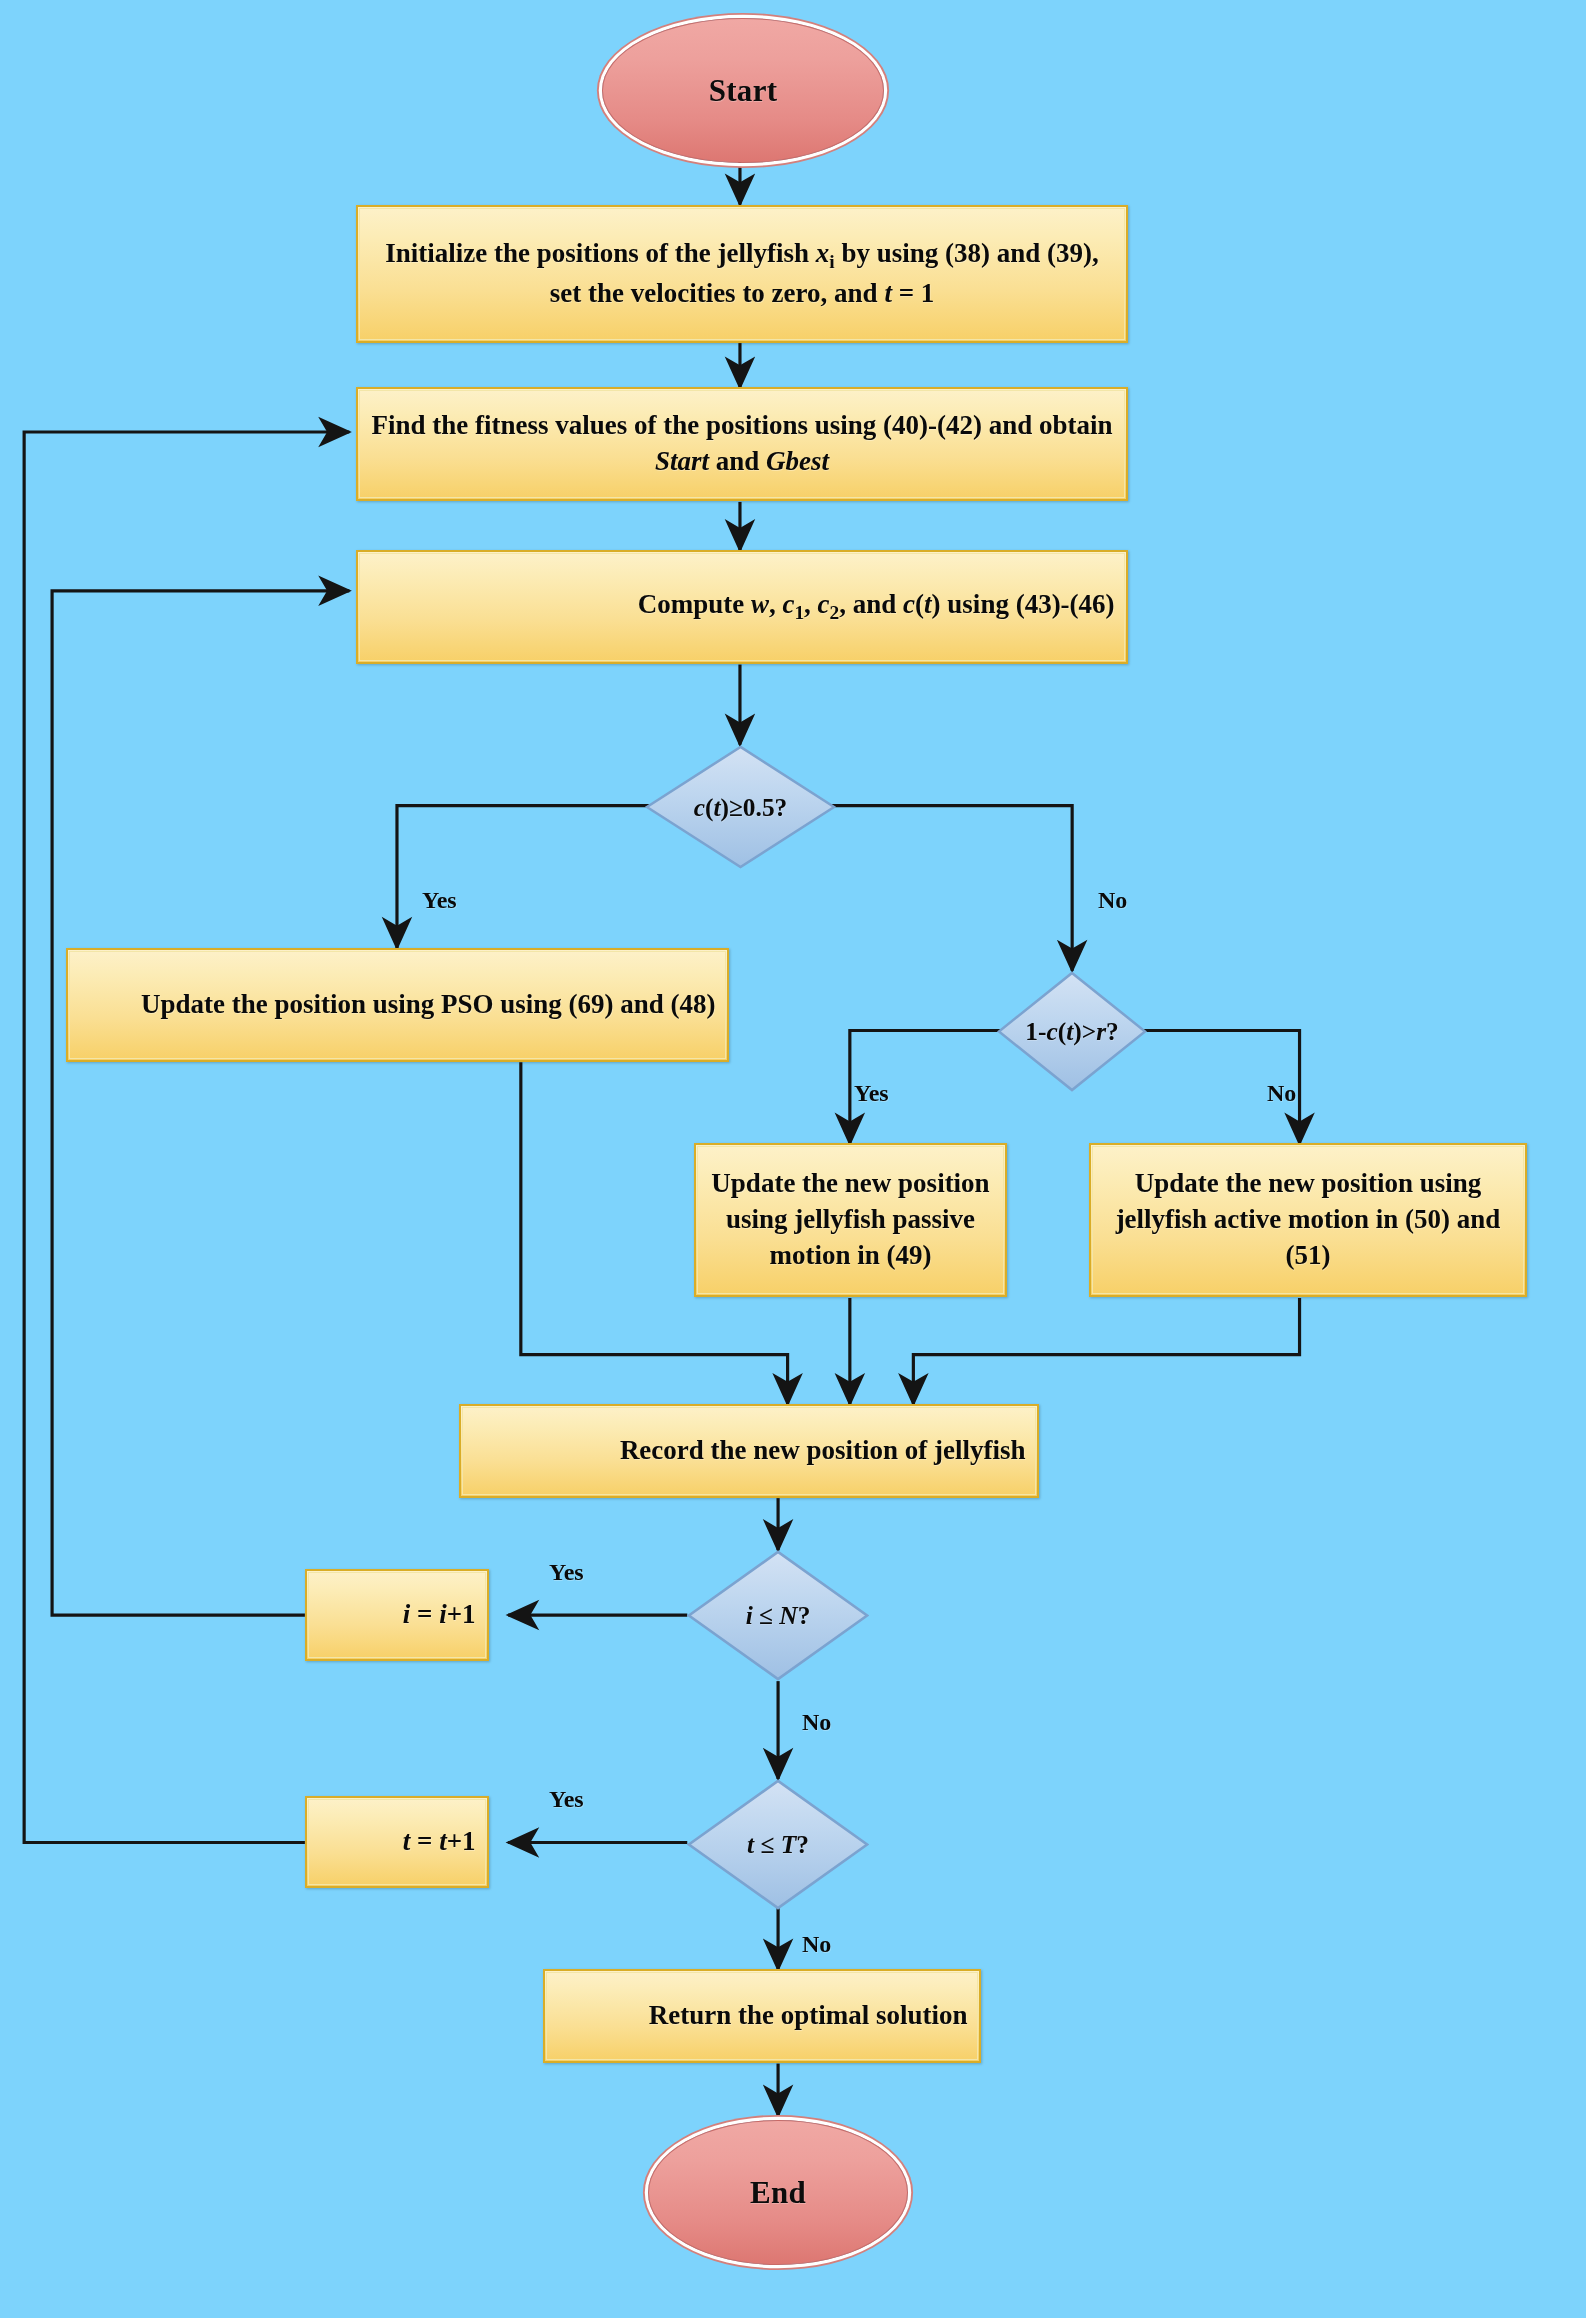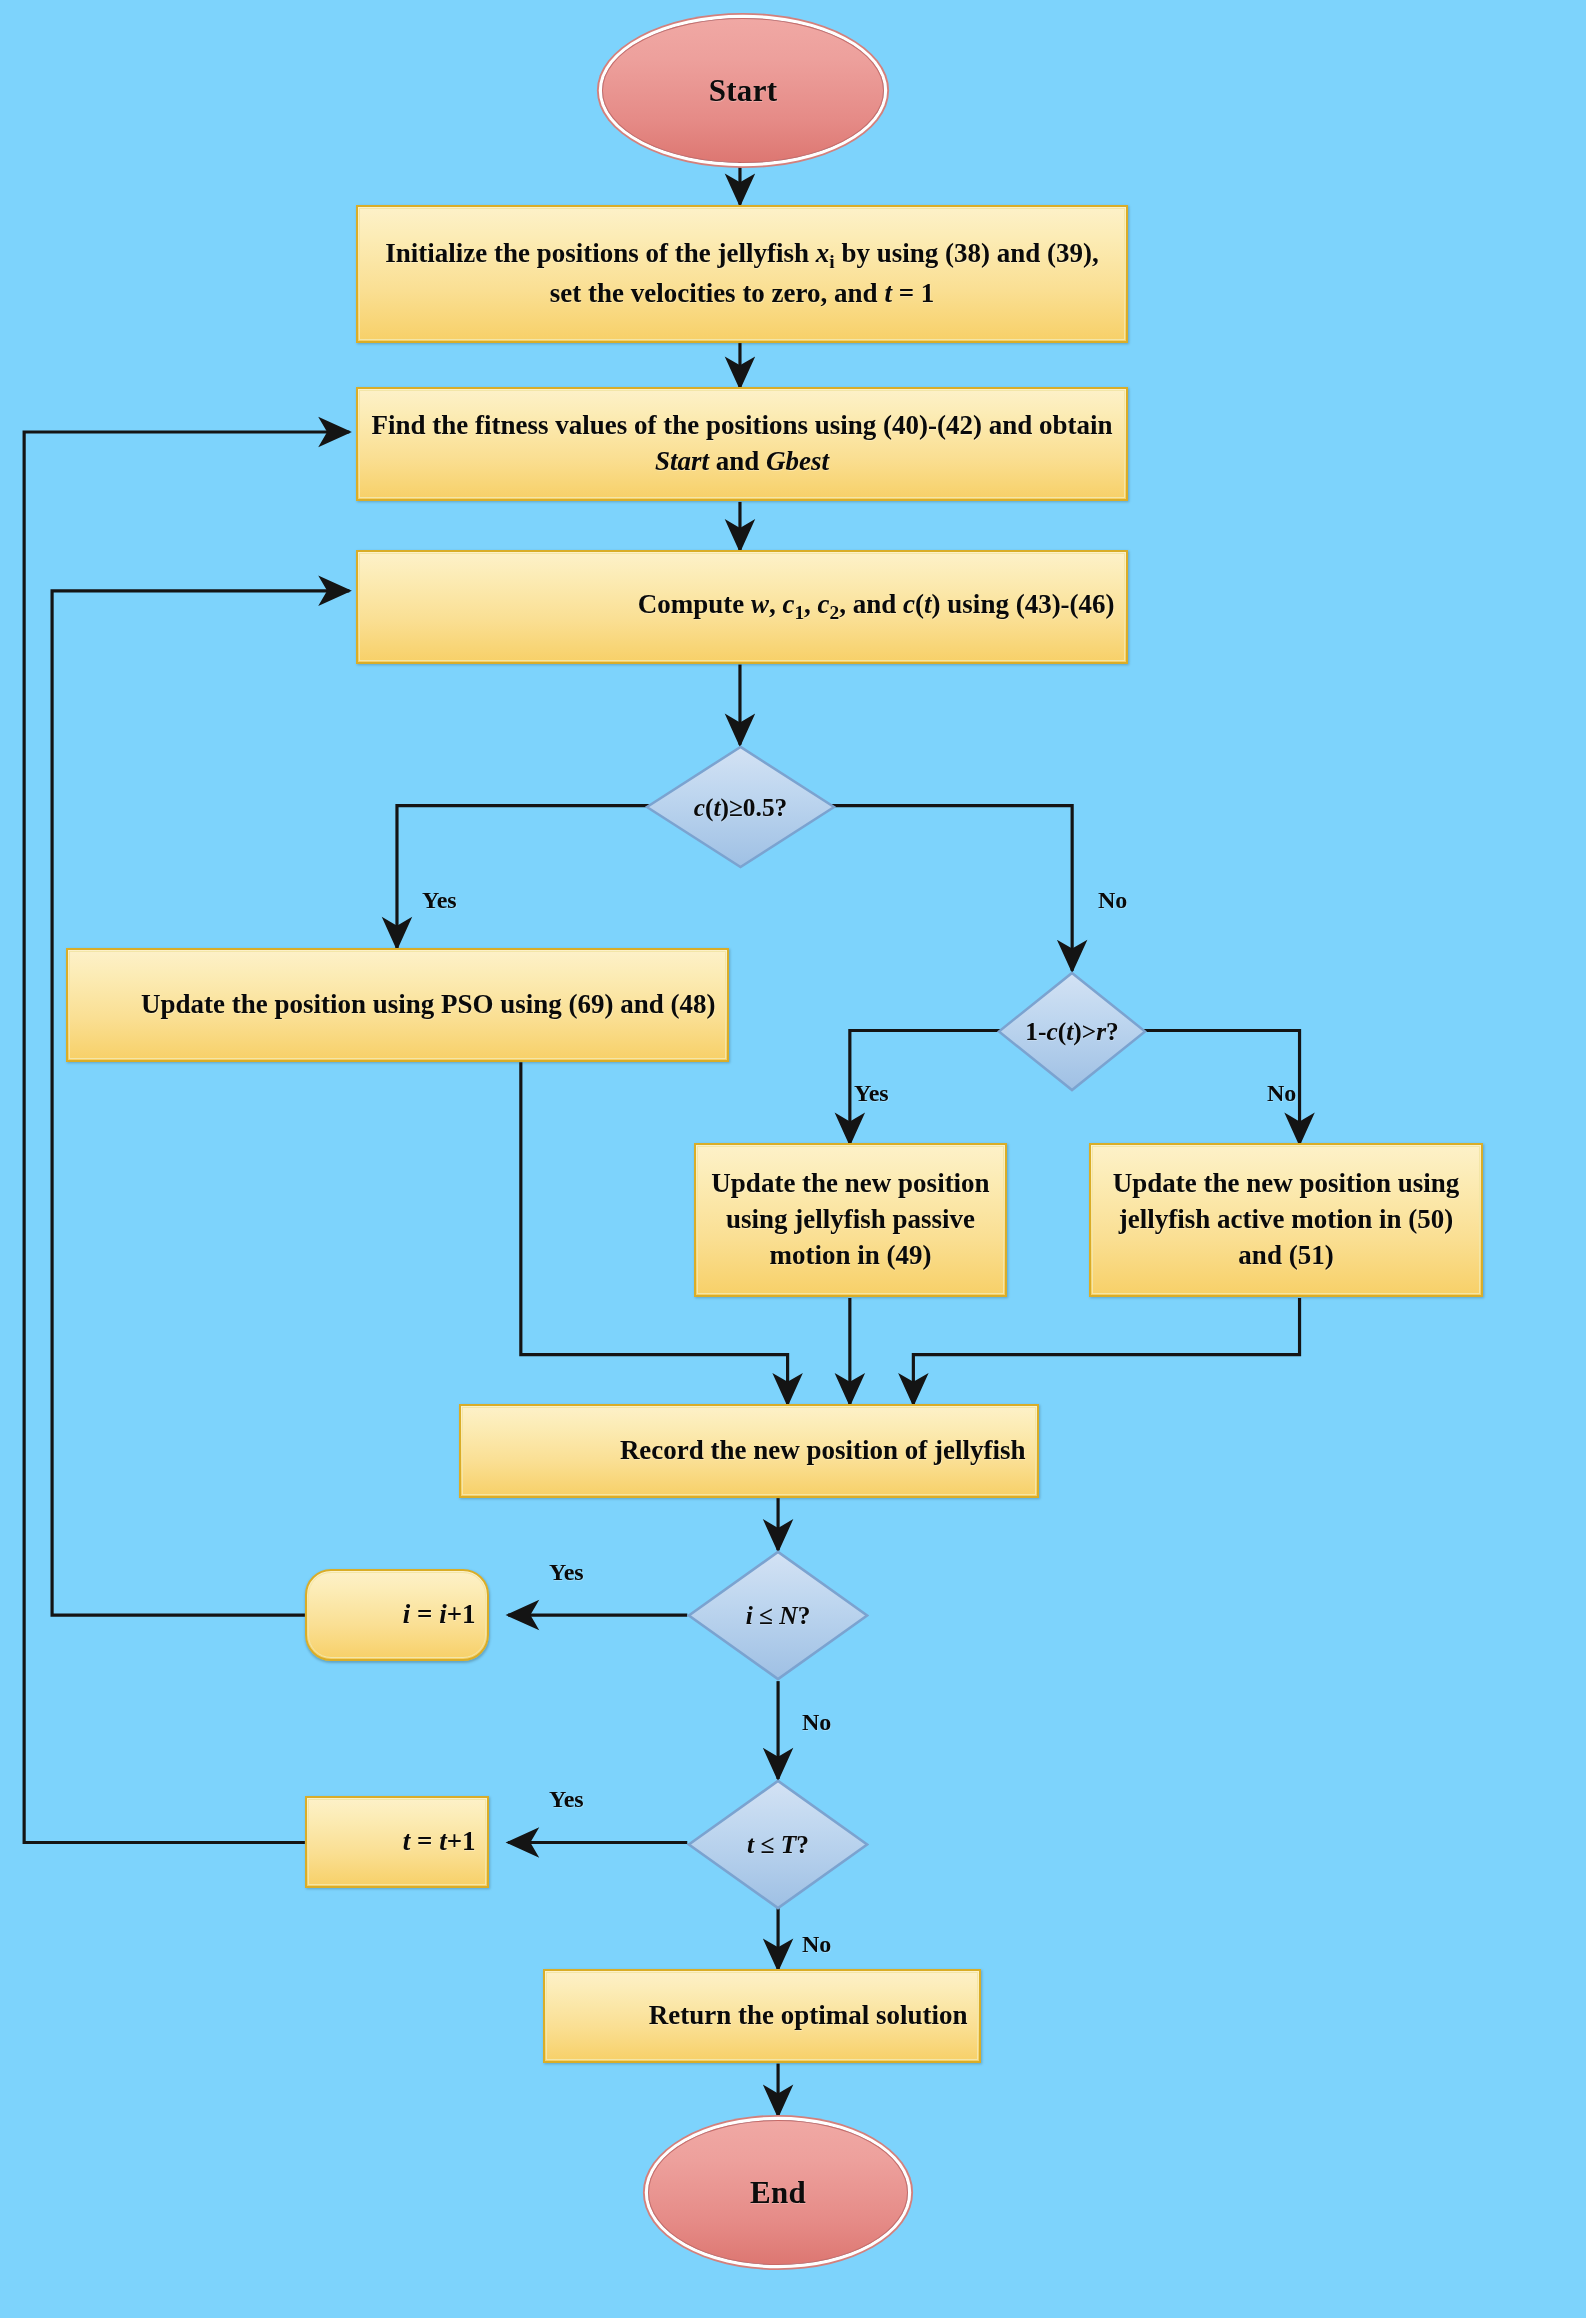--- a/index.html
+++ b/index.html
@@ -204,36 +204,36 @@
   </div>
 
   <div class="edgelbl" style="left:854px;top:1080px;">Yes</div>
 
   <div class="edgelbl" style="left:1267px;top:1080px;">No</div>
 
   <div class="proc" style="left:694px;top:1143px;width:313px;height:154px;">
     <span class="lbl">Update the new position using jellyfish passive motion in (49)</span>
   </div>
 
-  <div class="proc" style="left:1089px;top:1143px;width:394px;height:154px;">
+  <div class="proc" style="left:1089px;top:1143px;width:438px;height:154px;">
     <span class="lbl">Update the new position using jellyfish active motion in (50) and (51)</span>
   </div>
 
   <div class="proc" style="left:459px;top:1404px;width:580px;height:94px;">
     <span class="lbl">Record the new position of jellyfish</span>
   </div>
 
   <div class="decision" style="left:687px;top:1550px;width:182px;height:131px;">
     <svg class="dia" viewBox="0 0 287 206" preserveAspectRatio="none">
       <polygon points="143.5,3 284,103 143.5,203 3,103" fill="url(#diaGrad)" stroke="#7ba3d0" stroke-width="4"></polygon>
     </svg>
     <span class="lbl"><i>i</i> ≤ <i>N</i>?</span>
   </div>
 
-  <div class="proc small" style="left:305px;top:1569px;width:184px;height:92px;border-radius:26px;">
+  <div class="proc small" style="left:305px;top:1569px;width:184px;height:92px;">
     <span class="lbl"><i>i</i> = <i>i</i>+1</span>
   </div>
 
   <div class="edgelbl" style="left:549px;top:1559px;">Yes</div>
   <div class="edgelbl" style="left:802px;top:1709px;">No</div>
 
   <div class="decision" style="left:687px;top:1779px;width:182px;height:131px;">
     <svg class="dia" viewBox="0 0 287 206" preserveAspectRatio="none">
       <polygon points="143.5,3 284,103 143.5,203 3,103" fill="url(#diaGrad)" stroke="#7ba3d0" stroke-width="4"></polygon>
     </svg>

